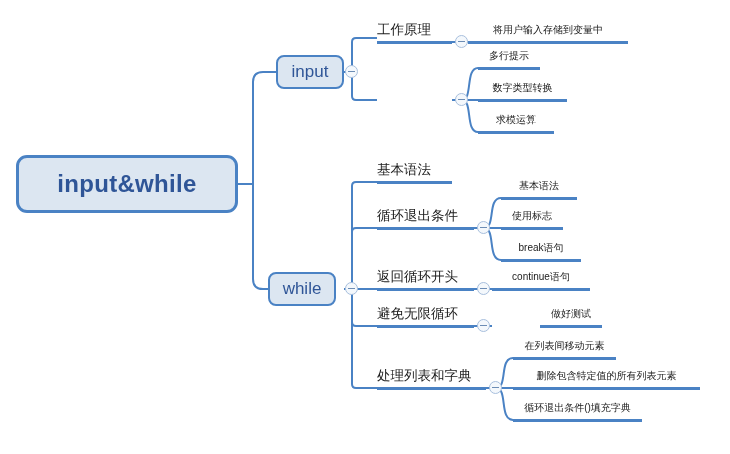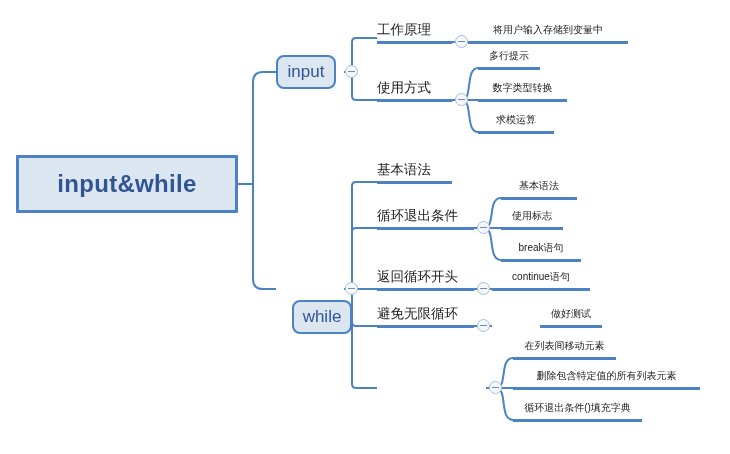--- a/index.html
+++ b/index.html
@@ -27,46 +27,46 @@
     pointer-events: none;
   }
 
   
   .root-node {
     position: absolute;
     left: 16px; top: 155px;
     width: 222px; height: 58px;
     background: #dce6f1;
     border: 3px solid #4a82c4;
-    border-radius: 1px;
+    border-radius: 11px;
     display: flex;
     align-items: center;
     justify-content: center;
     color: #2f5597;
     font-size: 24px;
     font-weight: bold;
     letter-spacing: 0.3px;
   }
 
   
   .l1-node {
     position: absolute;
-    width: 60px; height: 34px;
+    width: 68px; height: 34px;
     background: #dce6f1;
     border: 2px solid #4a82c4;
     border-radius: 8px;
     display: flex;
     align-items: center;
     justify-content: center;
     color: #2f5597;
     font-size: 17px;
     font-weight: normal;
   }
   #node-input { left: 276px; top: 55px; }
-  #node-while { left: 292px; top: 272px; margin-top: 28px; }
+  #node-while { left: 268px; top: 272px; }
 
   
   .topic {
     position: absolute;
     white-space: nowrap;
     color: #1a1a1a;
     font-size: 13.5px;
     line-height: 16px;
     padding-bottom: 3px;
     border-bottom: 3px solid #4a82c4;
@@ -146,21 +146,20 @@
     <span>input</span>
   </div>
   <div class="l1-node" id="node-while">
     <span>while</span>
   </div>
 
   <div class="topic lvl2" style="left:377px; top:22px; width:75px;">工作原理</div>
 
   <div class="topic lvl3" style="left:468px; top:22px; width:160px;">将用户输入存储到变量中</div>
 
-  <div class="topic lvl2" style="left:377px; top:80px; width:75px;">使用方式</div>
 
   <div class="topic lvl3" style="left:478px; top:48px; width:62px;">多行提示</div>
 
   <div class="topic lvl3" style="left:478px; top:80px; width:89px;">数字类型转换</div>
 
   <div class="topic lvl3" style="left:478px; top:112px; width:76px;">求模运算</div>
 
   <div class="topic lvl2" style="left:377px; top:162px; width:75px;">基本语法</div>
 
   <div class="topic lvl2" style="left:377px; top:208px; width:97px;">循环退出条件</div>
@@ -172,20 +171,21 @@
   <div class="topic lvl3" style="left:501px; top:240px; width:80px;">break语句</div>
 
   <div class="topic lvl2" style="left:377px; top:269px; width:97px;">返回循环开头</div>
 
   <div class="topic lvl3" style="left:492px; top:269px; width:98px;">continue语句</div>
 
   <div class="topic lvl2" style="left:377px; top:306px; width:97px;">避免无限循环</div>
 
   <div class="topic lvl3" style="left:492px; top:306px; width:62px;margin-left:48px;">做好测试</div>
 
+  <div class="topic lvl2" style="left:377px; top:368px; width:109px;">处理列表和字典</div>
 
   <div class="topic lvl3" style="left:513px; top:338px; width:103px;">在列表间移动元素</div>
 
   <div class="topic lvl3" style="left:513px; top:368px; width:187px;">删除包含特定值的所有列表元素</div>
 
   <div class="topic lvl3" style="left:513px; top:400px; width:129px;">循环退出条件()填充字典</div>
 
   <div class="collapse-icon" style="left:345px; top:65px;"></div>
   <div class="collapse-icon" style="left:345px; top:282px;"></div>
 

